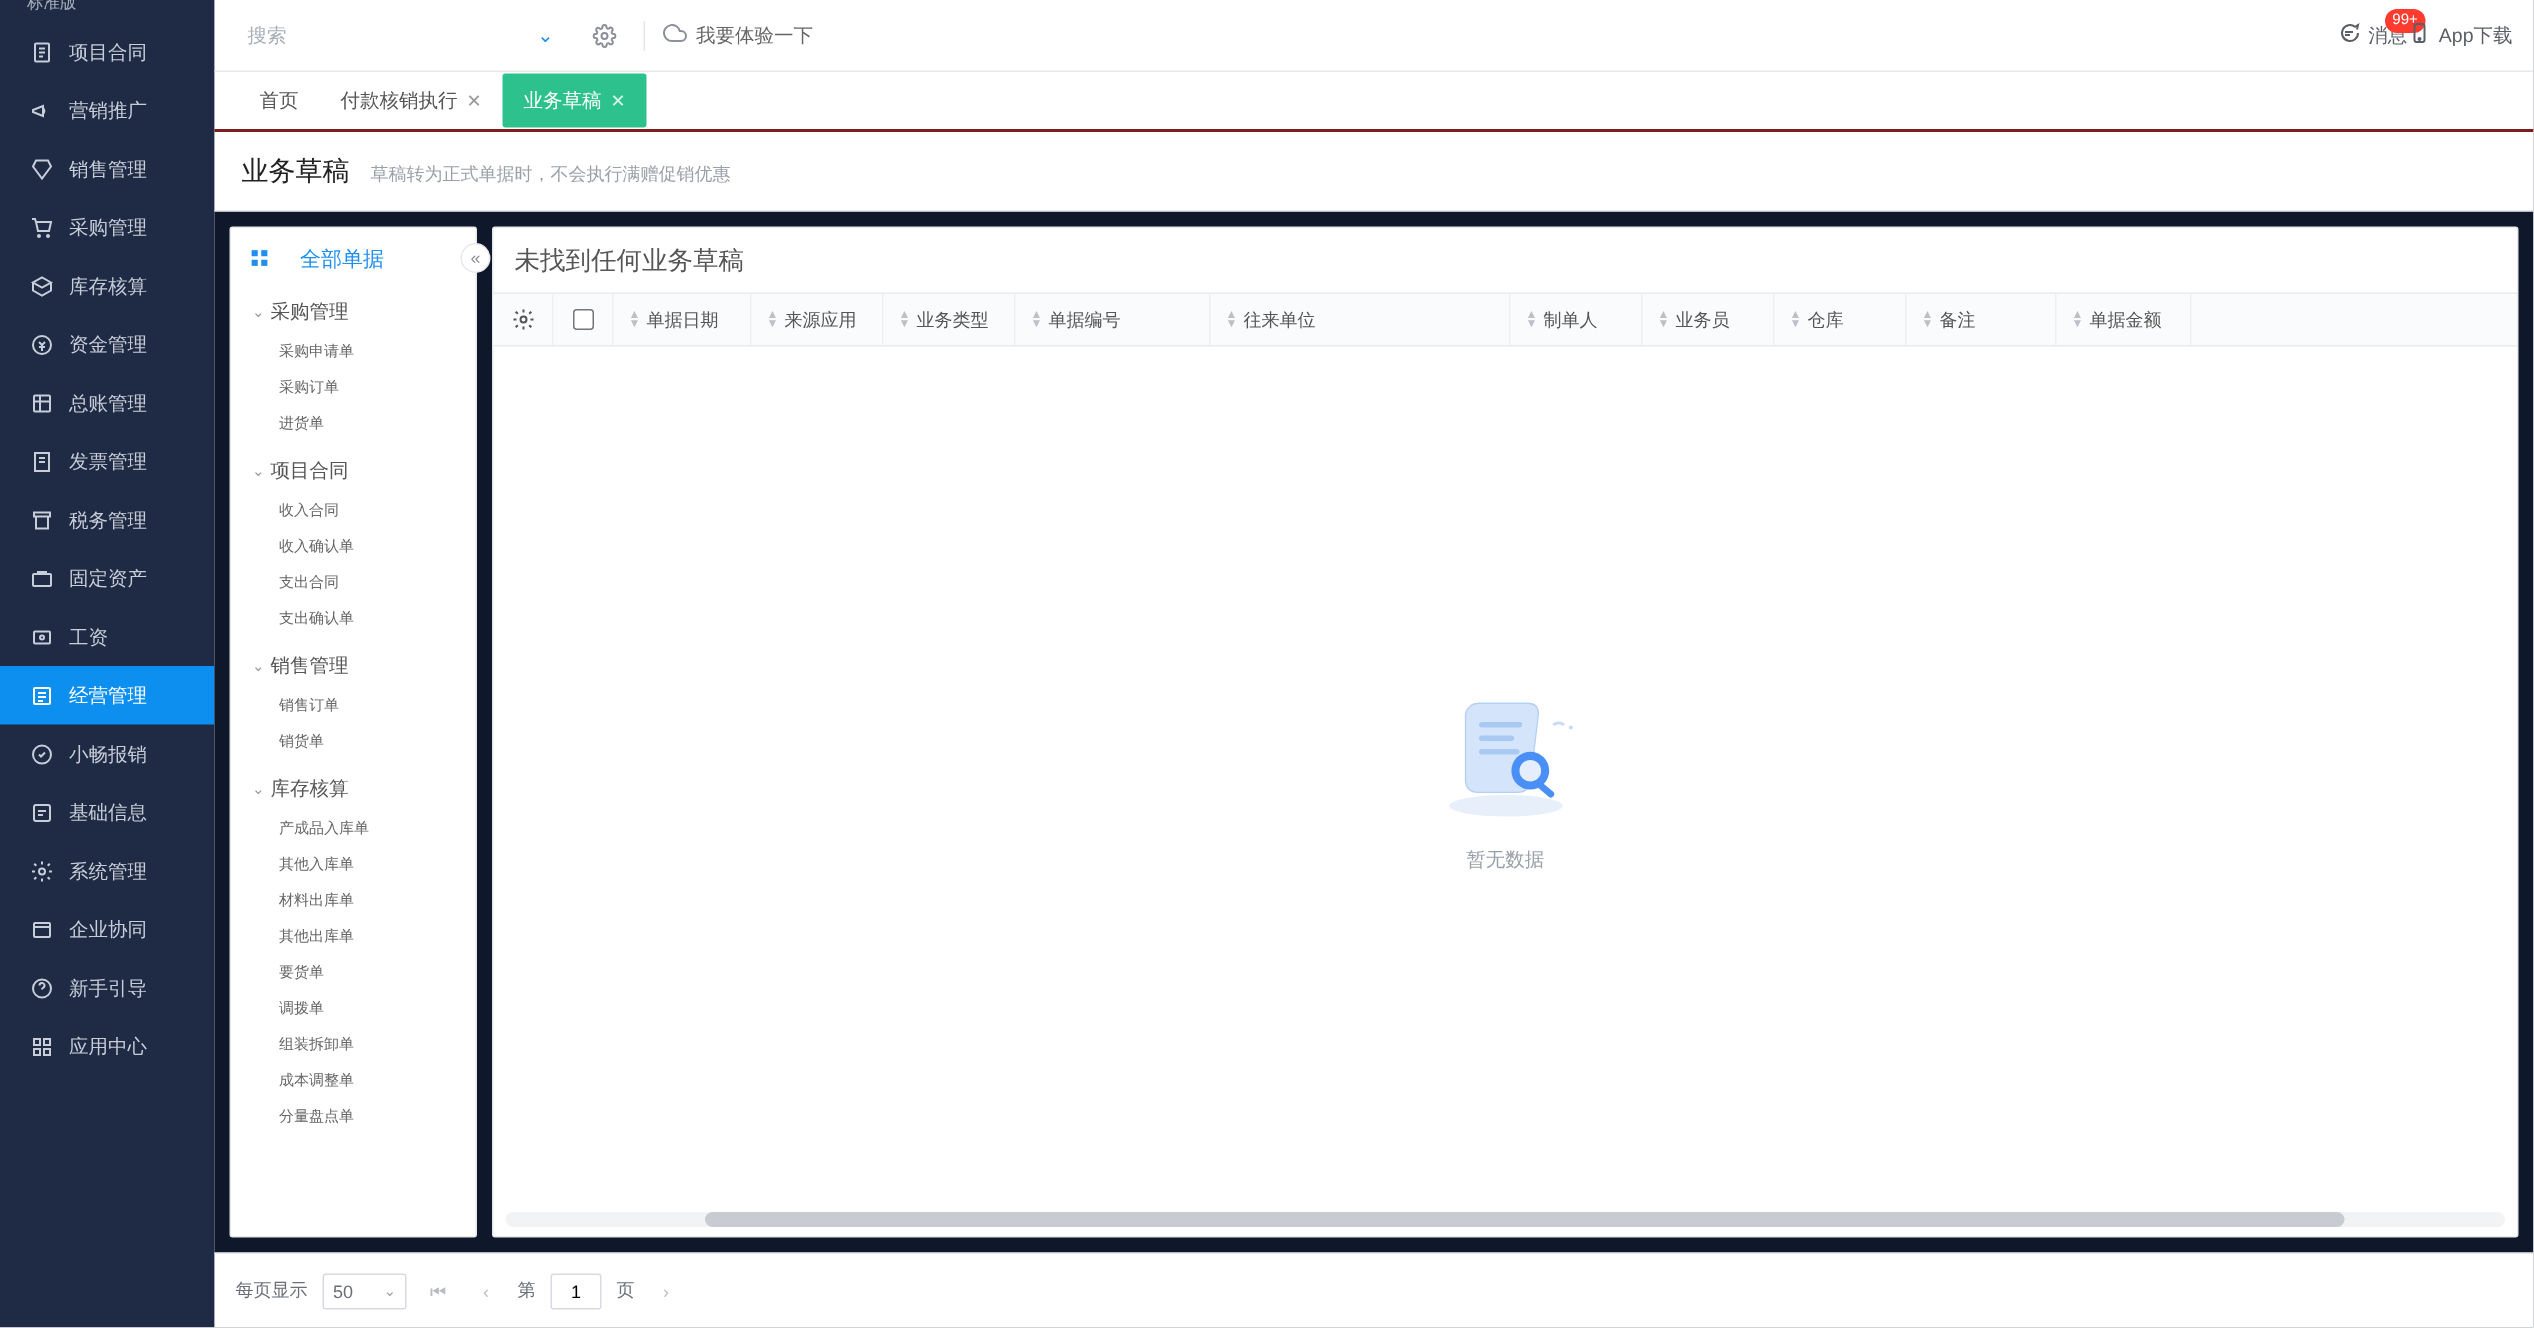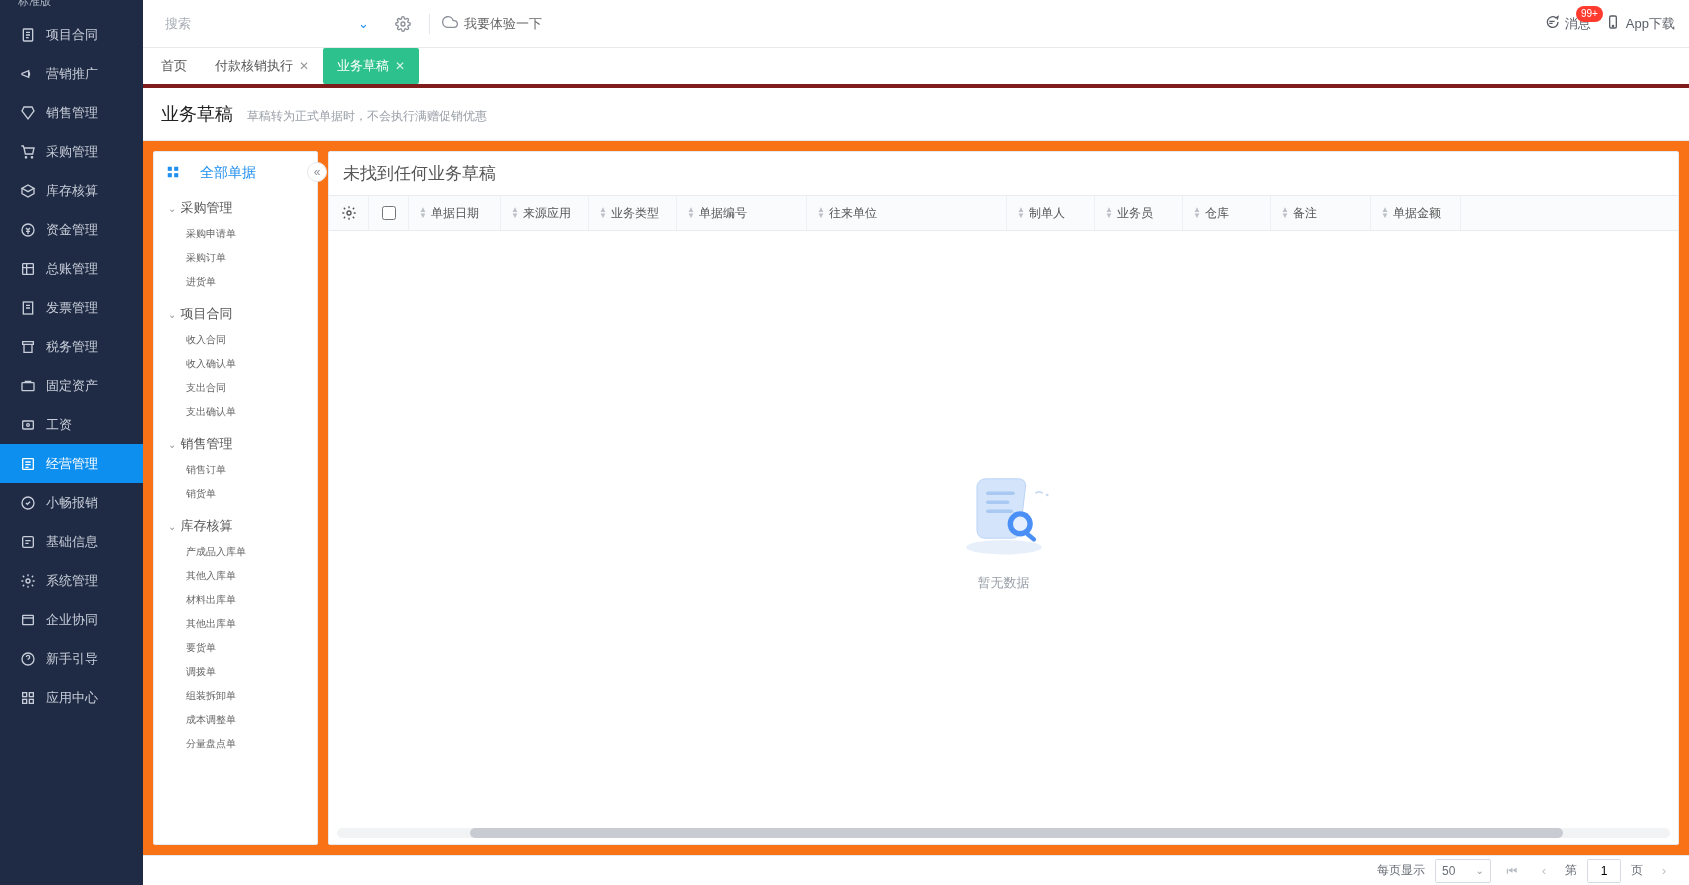--- a/index.html
+++ b/index.html
@@ -11,34 +11,34 @@
 .brand { height: 48px; display: flex; align-items: center; padding-left: 16px; gap: 6px; color: #e6e9ef; }
 .brand-logo { width: 18px; height: 18px; display: inline-flex; align-items: center; justify-content: center; }
 .brand-title { font-size: 13px; }
 .brand-sub { padding-left: 18px; font-size: 11px; color: #aab2c0; margin-top: -6px; margin-bottom: 6px; }
 .nav { flex: 1; overflow-y: auto; }
 .nav-item { height: 39px; display: flex; align-items: center; padding-left: 20px; gap: 10px; cursor: pointer; font-size: 13px; color: #c7cdd9; }
 .nav-item.active { background: #0d8ff0; color: #fff; }
 .nav-icon { width: 16px; height: 16px; display: inline-flex; align-items: center; justify-content: center; }
 
 
-.main { flex: 1; display: flex; flex-direction: column; background: #f97316; min-width: 0; }
+.main { flex: 1; display: flex; flex-direction: column; background: #0f172a; min-width: 0; }
 .topbar { height: 48px; background: #fff; border-bottom: 1px solid #e6e8eb; display: flex; align-items: center; padding: 0 14px; gap: 12px; }
 .search-wrap { width: 220px; height: 30px; display: flex; align-items: center; justify-content: space-between; padding: 0 8px; color: #a8adb5; cursor: pointer; }
 .search-text { font-size: 13px; color: #a8adb5; }
 .caret-down { color: #1f8ff0; }
 .top-icon { width: 28px; height: 28px; display: inline-flex; align-items: center; justify-content: center; color: #8a8f98; cursor: pointer; }
 .tryit { display: flex; align-items: flex-end; gap: 6px; color: #666; font-size: 13px; cursor: pointer; }
 .top-spacer { flex: 1; }
-.top-right { display: flex; align-items: center; gap: 14px; }
+.top-right { display: flex; align-items: center; gap: 0; }
 .top-right-item { display: flex; align-items: center; gap: 5px; color: #5a5f67; cursor: pointer; position: relative; }
 .badge { position: absolute; top: -8px; right: -12px; background: #ff3b30; color: #fff; border-radius: 9px; font-size: 10px; padding: 0 5px; height: 16px; line-height: 16px; }
 
 
-.tabs { height: 40px; background: #fff; border-bottom: 4px solid #7f1d1d; display: flex; align-items: center; padding-left: 4px; }
+.tabs { height: 40px; background: #fff; border-bottom: 2px solid #7f1d1d; display: flex; align-items: center; padding-left: 16px; }
 .tab { height: 36px; padding: 0 14px; display: flex; align-items: center; gap: 6px; color: #555; cursor: pointer; font-size: 13px; }
 .tab.active { background: #2dc28d; color: #fff; border-radius: 2px; }
 .tab .close-x { font-size: 12px; color: #999; }
 .tab.active .close-x { color: #d6f4e8; }
 
 
 .page-header { background: #fff; padding: 14px 18px; border-bottom: 1px solid #e6e8eb; display: flex; align-items: baseline; gap: 14px; }
 .page-title { font-size: 18px; font-weight: 500; color: #222; }
 .page-subtitle { font-size: 12px; color: #9aa0a8; }
 
@@ -66,21 +66,21 @@
 .sort-icons .up { }
 .sort-icons .down { }
 .th-label { white-space: nowrap; }
 
 .table-body { flex: 1; display: flex; flex-direction: column; align-items: center; justify-content: center; color: #9aa0a8; gap: 16px; position: relative; }
 .empty-illus { width: 110px; height: 90px; }
 .hscroll { height: 10px; background: #f2f3f5; position: relative; margin: 0 8px 6px; border-radius: 5px; }
 .hscroll-thumb { position: absolute; left: 10%; width: 82%; height: 100%; background: #c8ccd2; border-radius: 5px; }
 
 
-.footer { height: 30px; background: #fff; border-top: 1px solid #e6e8eb; display: flex; align-items: center; justify-content: flex-end; padding: 0 14px; gap: 10px; color: #6a6f77; font-size: 12px; }
+.footer { height: 50px; background: #fff; border-top: 1px solid #e6e8eb; display: flex; align-items: center; padding: 0 14px; gap: 10px; color: #6a6f77; font-size: 12px; }
 .page-select { width: 56px; height: 24px; border: 1px solid #d7dae0; border-radius: 2px; display: flex; align-items: center; justify-content: space-between; padding: 0 6px; cursor: pointer; }
 .pager-btn { width: 22px; height: 22px; display: inline-flex; align-items: center; justify-content: center; color: #b7bcc4; cursor: pointer; }
 .page-input { width: 34px; height: 24px; border: 1px solid #d7dae0; border-radius: 2px; text-align: center; font-size: 12px; }
 </style>
 </head>
 <body>
 
 <div class="app">
 
   <div class="sidebar">

